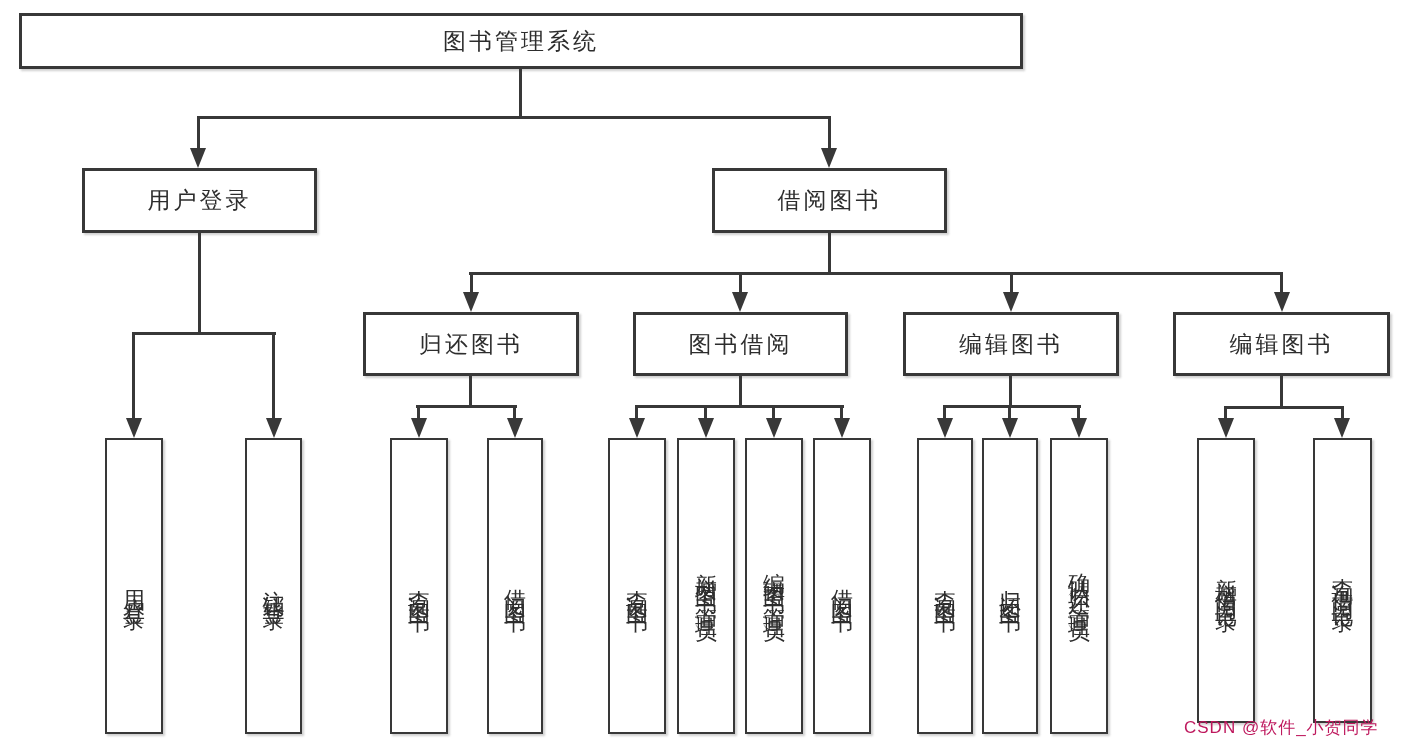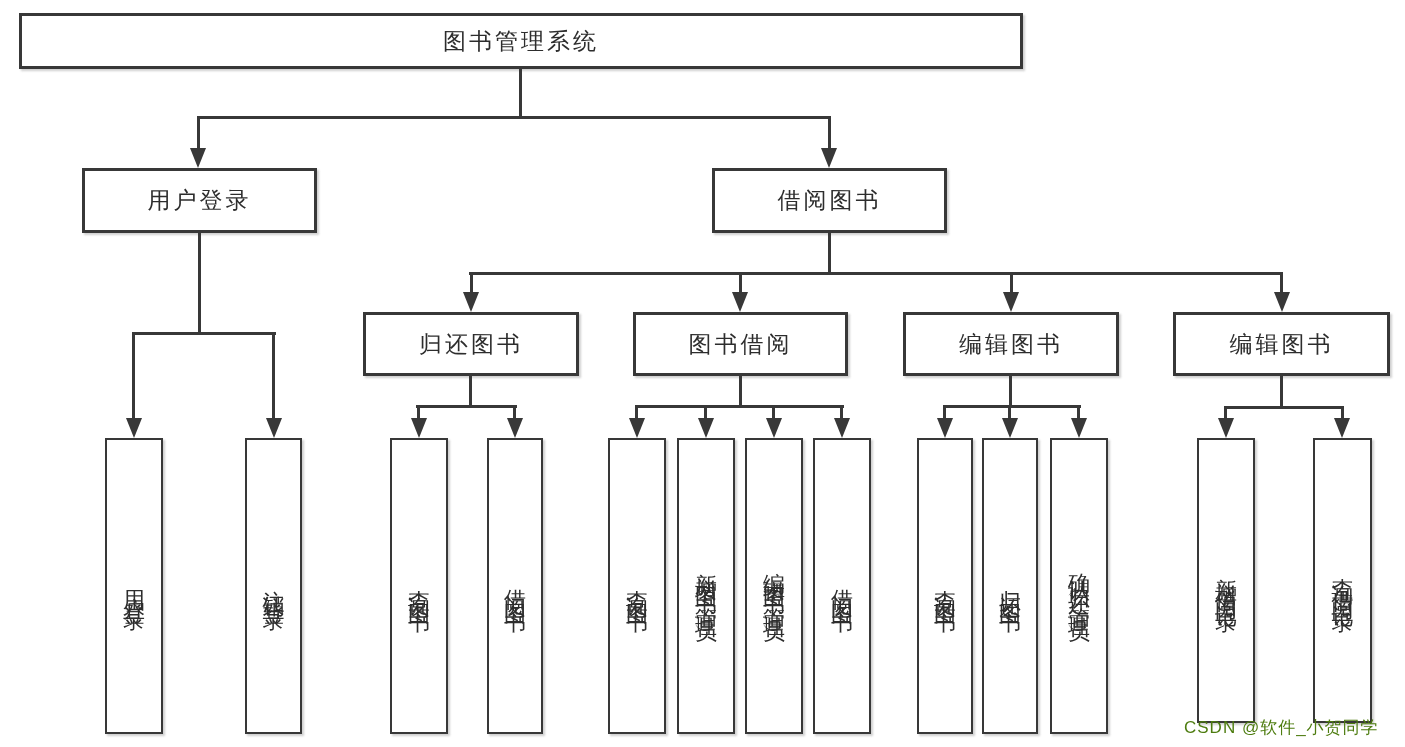--- a/index.html
+++ b/index.html
@@ -34,21 +34,21 @@
   .ah{
     position:absolute;width:0;height:0;
     border-left:8px solid transparent;
     border-right:8px solid transparent;
     border-top:20px solid #383838;
   }
   .watermark{
     position:absolute;
     left:1184px;top:716px;
     font-size:17px;
-    color:#4d7c0f;
+    color:#be185d;
     letter-spacing:1px;
     z-index:5;
     white-space:nowrap;
   }
 </style>
 </head>
 <body>
 
 <div id="canvas">
 

